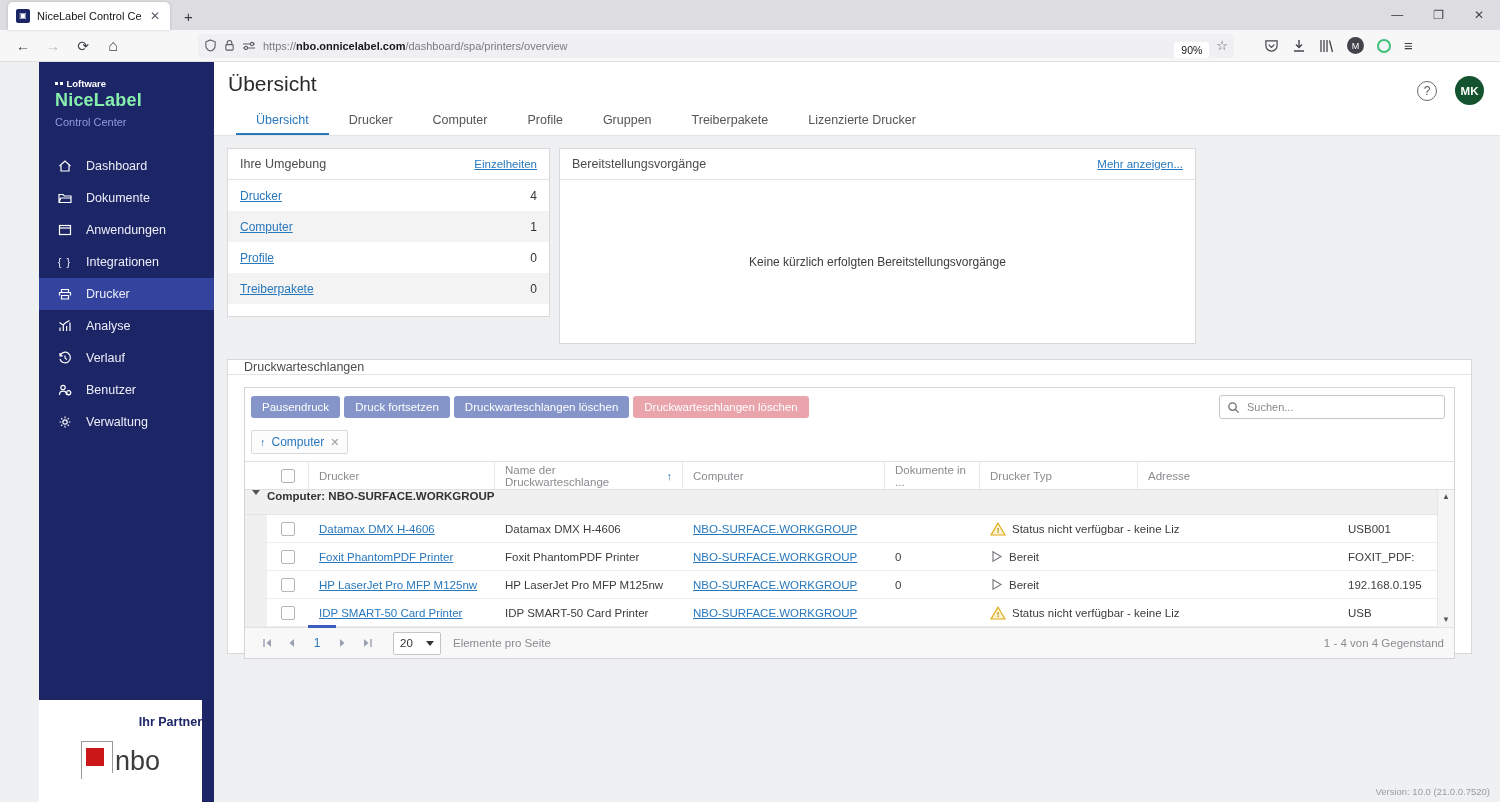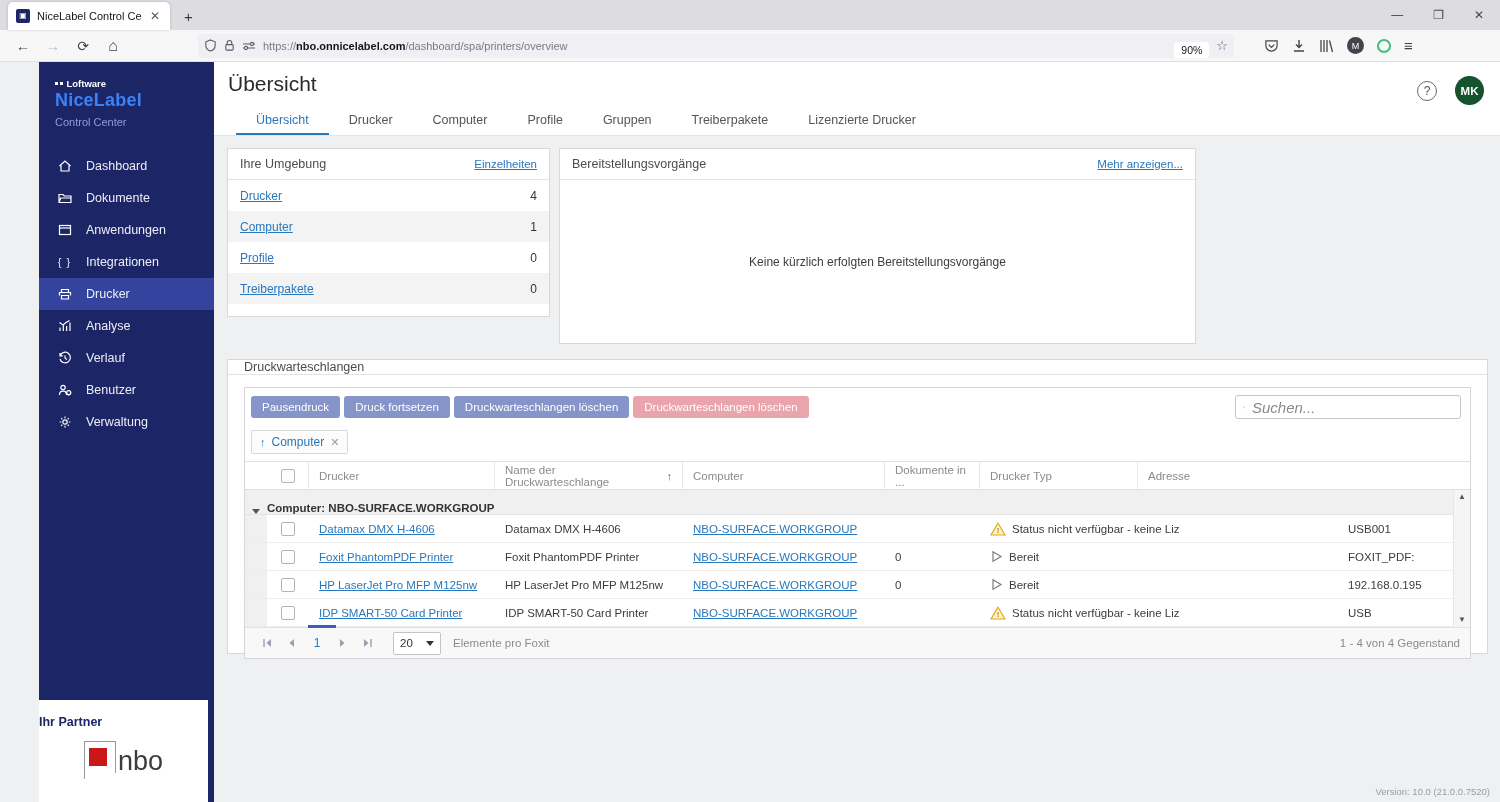--- a/index.html
+++ b/index.html
@@ -32,48 +32,48 @@
   .ring { width:14px; height:14px; border:2.5px solid #3fbf77; border-radius:50%; }
   .hamburger { color:#3f3f46; font-size:15px; }
 
   
   .app { position:absolute; top:62px; left:0; right:0; bottom:0; display:flex;margin-left:39px; }
   .sidebar { width:175px; background:#1c2566; position:relative; flex:none; }
   .brand { padding:16px 0 0 16px; }
   .brand-co { display:flex; align-items:center; gap:4px; color:#fff; font-size:9.5px; font-weight:bold; }
   .brand-co .sq { display:inline-flex; gap:1.5px; }
   .brand-co .sq i { width:3px; height:3px; background:#fff; }
-  .brand-prod { color:#3b82f6; font-size:18px; font-weight:bold; letter-spacing:.2px; margin-top:1px; }
+  .brand-prod { color:#86efac; font-size:18px; font-weight:bold; letter-spacing:.2px; margin-top:1px; }
   .brand-suite { color:#8d9ddb; font-size:11px; margin-top:5px; }
   .nav { margin-top:22px; }
   .nav-item { height:32px; display:flex; align-items:center; gap:13px; padding-left:17px; color:#eceef8; font-size:12.5px; }
   .nav-item.active { background:#33439e; }
   .nav-item .ico { width:17px; display:flex; justify-content:center; }
   .braces { color:#eceef8; font-size:11px; letter-spacing:1px; }
-  .partner { position:absolute; left:0; right:6px; bottom:0; height:102px; background:#fff; text-align:left; }
+  .partner { position:absolute; left:0; right:12px; bottom:0; height:102px; background:#fff; text-align:right; }
   .partner-label { color:#1c2566; font-weight:bold; font-size:12.5px; margin-top:15px; }
   .nbo { display:flex; align-items:flex-end; justify-content:center; margin-top:12px; gap:2px; }
   .nbo-mark { width:32px; height:32px; border:1.5px solid #9a9a9a; border-bottom:none; position:relative; }
   .nbo-mark i { position:absolute; left:4px; top:6px; width:18px; height:18px; background:#cc1719; }
   .nbo-mark u { position:absolute; left:-1px; bottom:-6px; width:1.5px; height:8px; background:#9a9a9a; }
   .nbo-text { font-size:27px; color:#3c3c3c; line-height:.8; font-weight:300; }
 
   .main { flex:1; position:relative; display:flex; flex-direction:column; }
   .page-header { background:#fff; border-bottom:1px solid #e3e3e5; padding:10px 0 0 14px; position:relative; }
   .page-title { font-size:21px; color:#2b2b2b; font-weight:400; }
   .breadcrumb { margin-top:4px; font-size:11.5px; color:#666; }
   .breadcrumb a { color:#2878bd; text-decoration:underline; }
   .hdr-right { position:absolute; right:16px; top:14px; display:flex; align-items:center; gap:18px; }
   .help-btn { width:20px; height:20px; border:1.4px solid #6a6a6a; border-radius:50%; color:#555; font-size:12px; display:flex; align-items:center; justify-content:center; }
   .avatar { width:29px; height:29px; border-radius:50%; background:#14532d; color:#fff; font-size:11.5px; font-weight:bold; display:flex; align-items:center; justify-content:center; }
   .tabs { display:flex; margin-top:10px; padding-left:8px; }
   .tabitem { padding:7px 20px 8px; font-size:12.5px; color:#555; }
   .tabitem.active { color:#2878bd; border-bottom:2px solid #2878bd; padding-bottom:6px; }
 
-  .content { flex:1; position:relative; padding:12px 12px 0 13px; }
+  .content { flex:1; position:relative; padding:12px 28px 0 13px; }
   .card { background:#fff; border:1px solid #d8d8db; }
   .cards-row { display:flex; gap:9px; align-items:flex-start; }
   .card-env { width:323px; }
   .card-head { height:31px; display:flex; align-items:center; justify-content:space-between; padding:0 12px; border-bottom:1px solid #e4e4e6; }
   .card-title { font-size:12.5px; color:#4c4c4c; }
   .card-link { font-size:11.5px; color:#2878bd; text-decoration:underline; }
   .env-row { height:31px; display:flex; align-items:center; justify-content:space-between; padding:0 12px; font-size:12px; }
   .env-row:nth-child(odd) { background:#f3f3f4; }
   .env-row a { color:#2878bd; text-decoration:underline; }
   .env-val { color:#333; }
@@ -83,21 +83,21 @@
 
   .card-queues { margin-top:15px; height:295px; display:flex; flex-direction:column; }
   .queues-title { height:30px; display:flex; align-items:center; padding:0 16px; font-size:12.5px; color:#4c4c4c; border-bottom:1px solid #e3e3e5; }
   .grid-wrap { margin:12px 16px 13px; border:1px solid #d5d5d8; flex:1; display:flex; flex-direction:column; position:relative; background:#fff; }
   .grid-toolbar { display:flex; align-items:center; padding:7px 6px 6px; }
   .btn { height:22px; border-radius:3px; color:#fff; font-size:11.5px; padding:0 11px; margin-right:4px; display:flex; align-items:center; }
   .btn-blue { background:#8594c9; }
   .btn-red { background:#e9a4ac; }
   .searchbox { margin-left:auto; margin-right:3px; width:226px; height:24px; border:1px solid #c6c6ca; border-radius:3px;
     display:flex; align-items:center; padding:0 7px; gap:7px; background:#fff; }
-  .searchbox input { border:none; outline:none; flex:1; font-size:15px; color:#333; font-family:inherit; background:transparent;font-style:italic; }
+  .searchbox input { border:none; outline:none; flex:1; font-size:11px; color:#333; font-family:inherit; background:transparent; }
   .searchbox input::placeholder { color:#8a8a90; }
   .chip-row { padding:5px 6px 7px; }
   .chip { display:inline-flex; align-items:center; gap:6px; border:1px solid #d9d9dc; background:#fcfcfd; border-radius:2px; padding:4px 8px; font-size:12px; }
   .chip .arr { color:#2878bd; font-size:11px; }
   .chip .lbl { color:#2878bd; }
   .chip .x { color:#9a9aa0; font-size:11px; }
 
   .gh { display:flex; border-top:1px solid #e0e0e2; border-bottom:1px solid #e0e0e2; height:29px; padding-right:17px; }
   .gh .cell { display:flex; align-items:center; font-size:11.5px; color:#8b8b90; padding:0 10px; border-right:1px solid #e8e8ea; }
   .gh .cell:last-child { border-right:none; }
@@ -107,21 +107,21 @@
   .c-queue { width:188px; flex:none; }
   .c-comp { width:202px; flex:none; }
   .c-docs { width:95px; flex:none; }
   .c-status { width:200px; flex:none; }
   .c-type { width:158px; flex:none; }
   .c-addr { flex:1; }
   .sort-arrow { color:#2878bd; margin-left:4px; font-size:11px; }
   .checkbox { width:14px; height:14px; border:1px solid #b3b3b8; border-radius:2px; background:#fff; }
 
   .grid-body { flex:1; position:relative; display:flex; flex-direction:column; overflow:hidden; }
-  .group-row { display:flex; align-items:flex-end; height:25px; background:#f0f0f1; border-bottom:1px solid #e4e4e6; padding-right:17px; }
+  .group-row { display:flex; align-items:flex-start; height:25px; background:#f0f0f1; border-bottom:1px solid #e4e4e6; padding-right:17px; }
   .group-caret { width:22px; display:flex; justify-content:center; }
   .caret-down { width:0; height:0; border-left:4px solid transparent; border-right:4px solid transparent; border-top:5px solid #555; }
   .group-label { font-size:11.5px; font-weight:bold; color:#333; }
   .trow { display:flex; align-items:center; height:28px; border-bottom:1px solid #ededee; padding-right:17px; }
   .trow .cell { padding:0 10px; font-size:11.5px; color:#3c3c3c; display:flex; align-items:center; gap:6px; overflow:hidden; white-space:nowrap; }
   .strip { align-self:stretch; background:#f0f0f1; }
   .trow a { color:#2878bd; text-decoration:underline; }
   .grid-fill { flex:1; display:flex; }
   .vscroll { position:absolute; top:0; right:0; bottom:0; width:17px; background:#f5f5f6; border-left:1px solid #e6e6e8; display:flex; flex-direction:column; justify-content:space-between; align-items:center; padding:3px 0; }
   .vscroll span { color:#55555c; font-size:8px; line-height:1; }
@@ -527,21 +527,21 @@
             <div class="pg-btn">
                 <svg width="11" height="10" viewBox="0 0 11 10">
                   <path d="M2 1l4.5 4L2 9z" fill="#9aa0b0"></path>
                   <path d="M9 1v8" stroke="#9aa0b0" stroke-width="1.4"></path>
                 </svg>
               </div>
             <div class="pagesize">
                 <span>20</span>
                 <span class="dd"></span>
               </div>
-            <div class="perpage">Elemente pro Foxit</div>
+            <div class="perpage">Elemente pro Seite</div>
             <div class="range">1 - 4 von 4 Gegenstand</div>
           </div>
         </div>
       </div>
 
       <div class="version">Version: 10.0 (21.0.0.7520)</div>
     </div>
   </div>
 </div>
 

